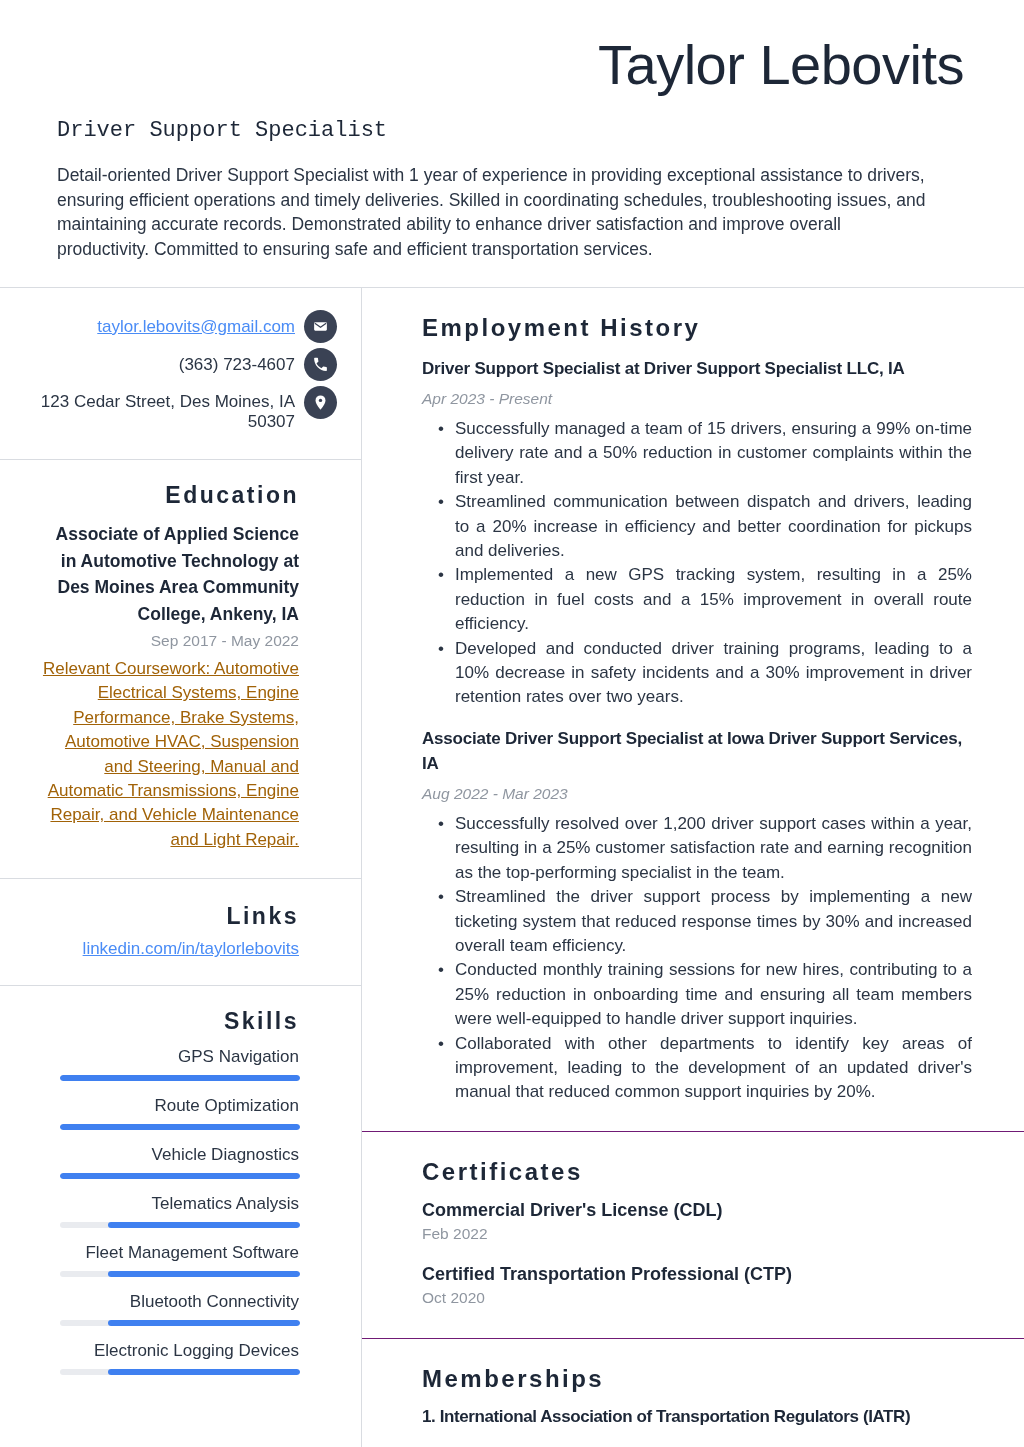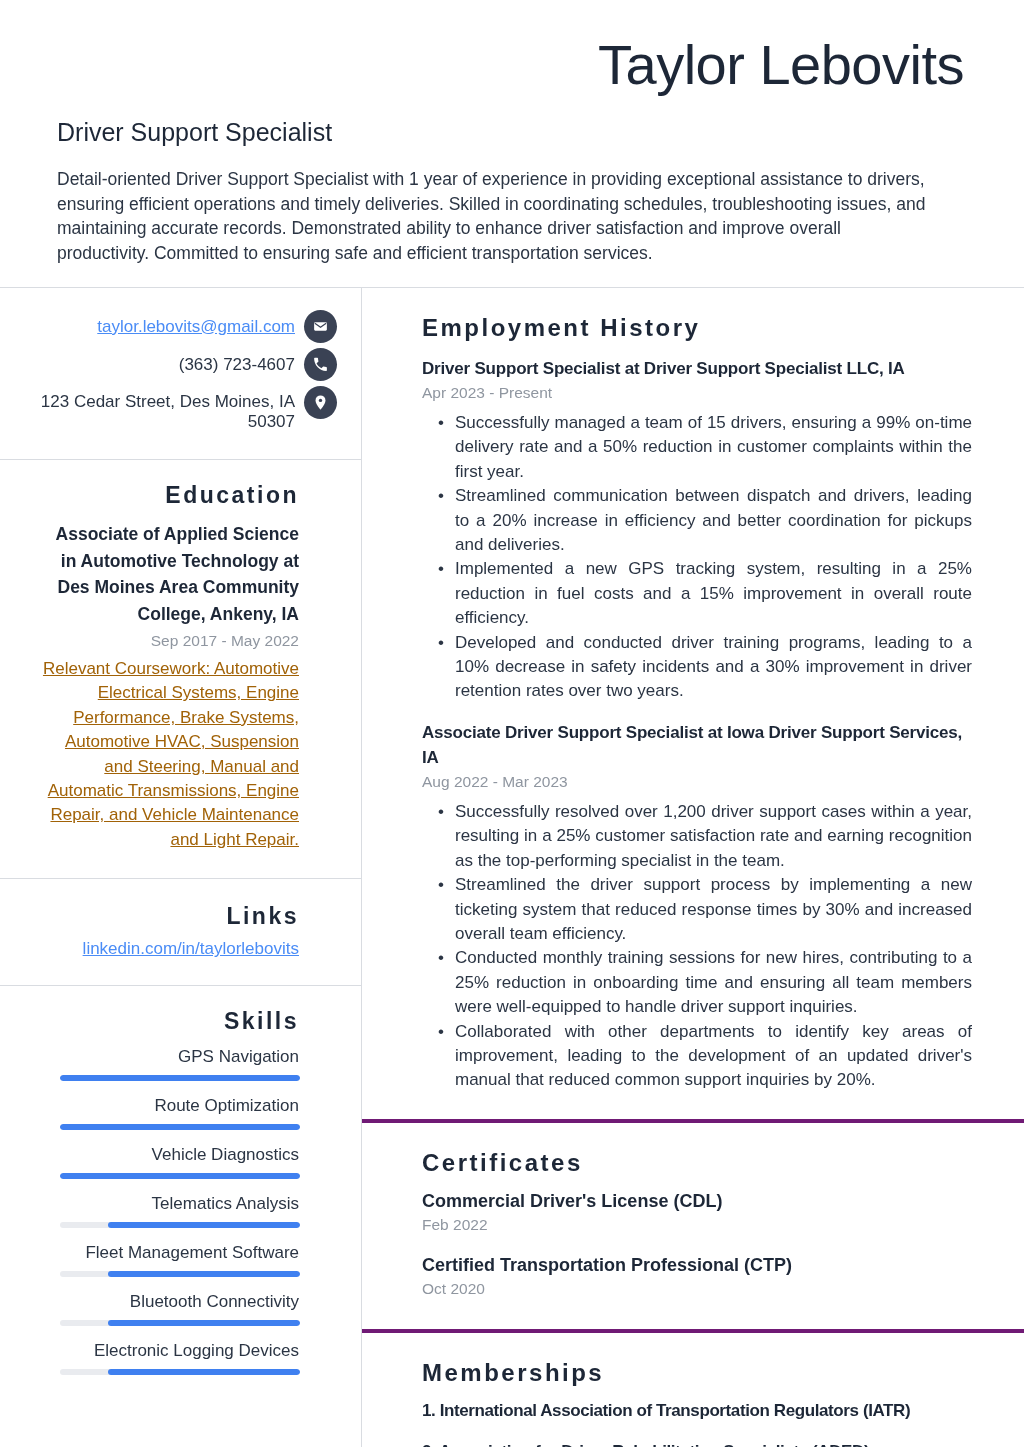--- a/index.html
+++ b/index.html
@@ -26,23 +26,24 @@
   .name {
     font-size: 56px;
     font-weight: 500;
     color: #1d2737;
     letter-spacing: -0.5px;
     line-height: 62px;
     text-align: right;
   }
   .job-heading {
     margin-top: 22px;
-    font-size: 25px;
+    font-size: 22px;
     font-weight: 500;
     color: #1d2737;
+    font-family: Liberation Mono, monospace;
   }
   .summary {
     margin-top: 20px;
     font-size: 17.5px;
     line-height: 24.7px;
     color: #2b3544;
     max-width: 880px;
   }
 
   
@@ -133,37 +134,38 @@
     justify-content: flex-end;
     overflow: hidden;
   }
   .skill-fill {
     height: 6px;
     border-radius: 3px;
     background: #3f80f0;
   }
 
   
-  .main-section { padding: 26px 52px 10px 60px; border-bottom: 4px solid #701a75; }
+  .main-section { padding: 26px 52px 10px 60px; border-bottom: 1px solid #701a75; }
   .main-section.last { border-bottom: none; padding-bottom: 0; }
   .main-heading { margin-bottom: 14px; }
 
   .job { margin-bottom: 6px; }
   .job-title {
     font-size: 17px;
     font-weight: 700;
     letter-spacing: -0.2px;
     color: #1d2737;
     line-height: 25px;
     margin-top: 4px;
   }
   .job-dates {
     font-size: 15.5px;
     color: #8f96a0;
-    margin: 3px 0 9px 0;
+    margin: 9px 0 9px 0;
+    font-style: italic;
   }
   ul.bullets { list-style: none; margin-bottom: 16px; }
   ul.bullets li {
     position: relative;
     margin-left: 33px;
     font-size: 17px;
     line-height: 24.4px;
     color: #2b3544;
     text-align: justify;
   }

